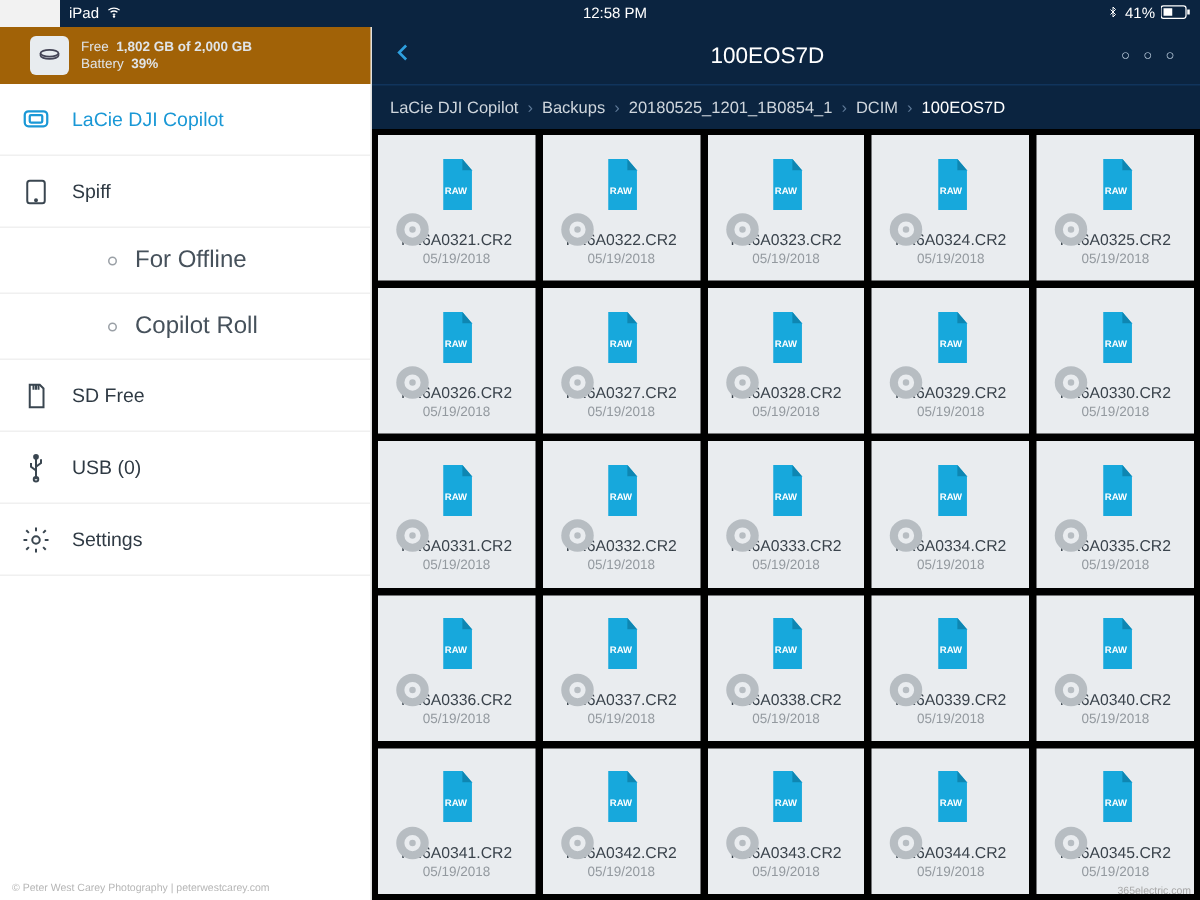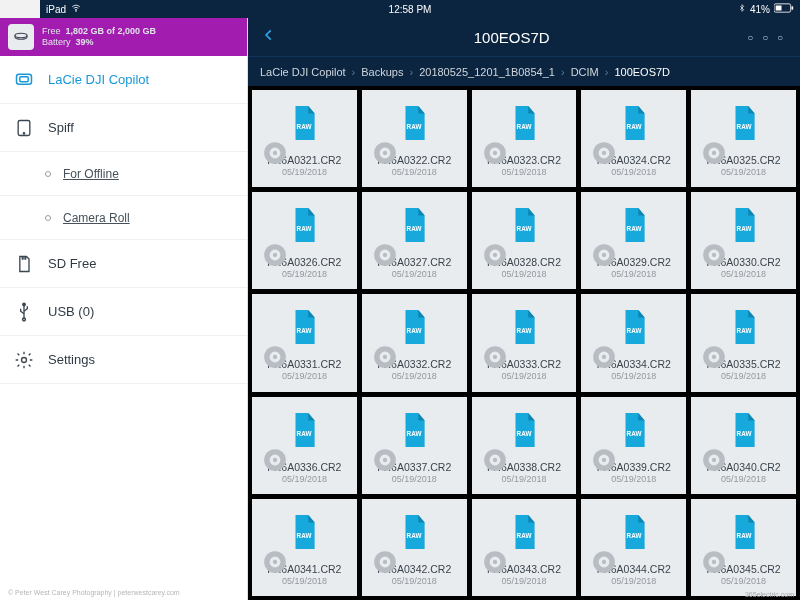--- a/index.html
+++ b/index.html
@@ -6,37 +6,37 @@
   html, body { width: 800px; height: 600px; overflow: hidden; background: #f2f2f2; }
   .statusbar {
     height: 18px; background: #0b2440; color: #fff;
     display: flex; align-items: center; justify-content: space-between;
     font-size: 10px; padding: 0 6px; margin-left: 40px;
   }
   .statusbar .left, .statusbar .right { display: flex; align-items: center; gap: 4px; }
   .root { display: flex; height: 582px; }
   .sidebar { width: 248px; background: #fff; border-right: 1px solid #e0e0e0; display: flex; flex-direction: column; }
   .device-header {
-    height: 38px; background: #a21caf; color: #e0e4e8;
-    display: flex; align-items: center; padding: 4px 8px; gap: 8px;
+    height: 38px; background: #a16207; color: #e0e4e8;
+    display: flex; align-items: center; padding: 4px 20px; gap: 8px;
   }
   .device-icon {
     width: 26px; height: 26px; background: #e8ecef; border-radius: 4px;
     display: flex; align-items: center; justify-content: center; color: #3a4a5a; font-size: 12px;
   }
   .device-stats { display: flex; flex-direction: column; font-size: 9px; line-height: 1.25; }
   .device-stats span b { font-weight: 600; }
   .side-list { flex: 1; overflow: auto; }
   .side-item {
     display: flex; align-items: center; height: 48px; padding: 0 14px; gap: 14px;
     font-size: 13px; color: #2f3a44; border-bottom: 1px solid #f0f0f0;
   }
   .side-item.active { color: #1a98d6; }
   .side-item .icon { width: 20px; height: 20px; display: flex; align-items: center; justify-content: center; }
-  .side-sub { padding-left: 45px; font-size: 12px; height: 44px; text-decoration: underline; }
+  .side-sub { padding-left: 72px; font-size: 16px; height: 44px; }
   .side-sub .bullet { width: 6px; height: 6px; border: 1px solid #9aa0a6; border-radius: 50%; margin-right: 12px; }
   .side-sub { display: flex; align-items: center; color: #46515b; border-bottom: 1px solid #f0f0f0; }
   .footer-note { font-size: 7px; color: #b6b6b6; padding: 4px 8px; }
   .main { flex: 1; display: flex; flex-direction: column; background: #000000; }
   .main-header { height: 38px; background: #0b2440; color: #fff; display: flex; align-items: center; justify-content: space-between; padding: 0 14px; }
   .main-title { flex: 1; text-align: center; font-size: 15px; font-weight: 500; }
   .back-chevron { width: 14px; }
   .dots { letter-spacing: 3px; font-size: 10px; color: #bcd; }
   .breadcrumb {
     height: 30px; background: #0b2440; border-top: 1px solid #11345c;
@@ -129,21 +129,21 @@
             </svg>
         </span>
         <span>Spiff</span>
       </div>
       <div class="side-sub">
         <span class="bullet"></span>
         <span>For Offline</span>
       </div>
       <div class="side-sub">
         <span class="bullet"></span>
-        <span>Camera Roll</span>
+        <span>Copilot Roll</span>
       </div>
       <div class="side-item">
         <span class="icon">
           <svg width="20" height="20" viewBox="0 0 24 24" fill="none" stroke="#3a4650" stroke-width="1.6">
               <path d="M7 3h8l3 3v15H7z"></path>
               <path d="M10 3v4M12 3v4M14 3v4"></path>
             </svg>
         </span>
         <span>SD Free</span>
       </div>

